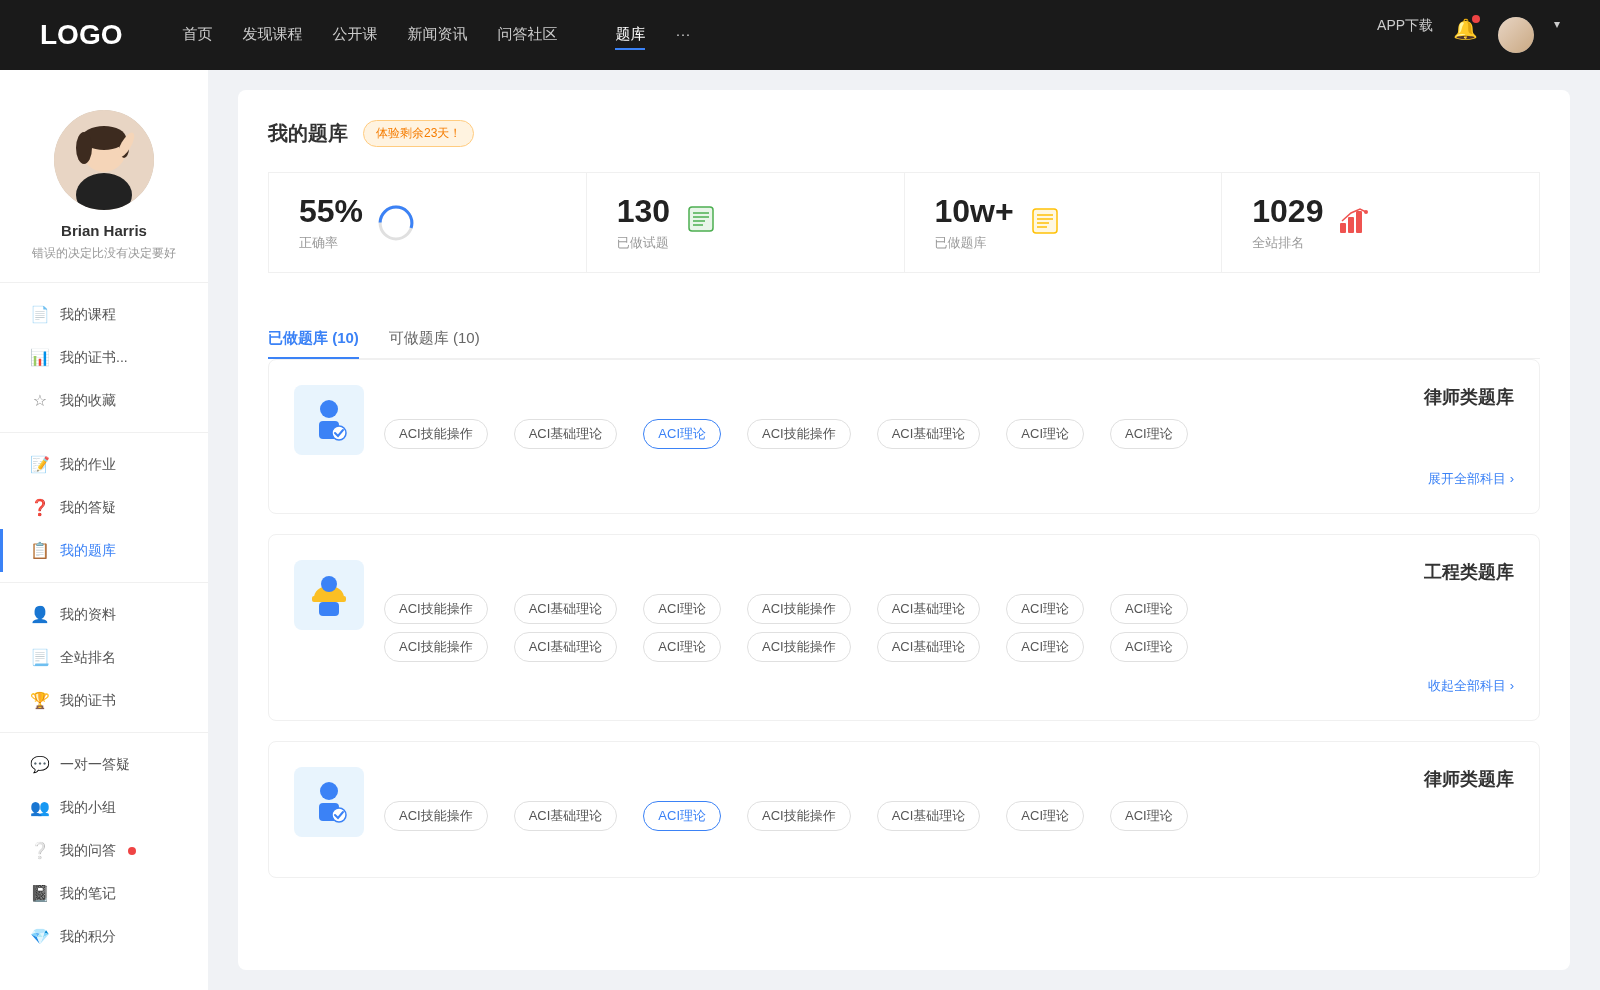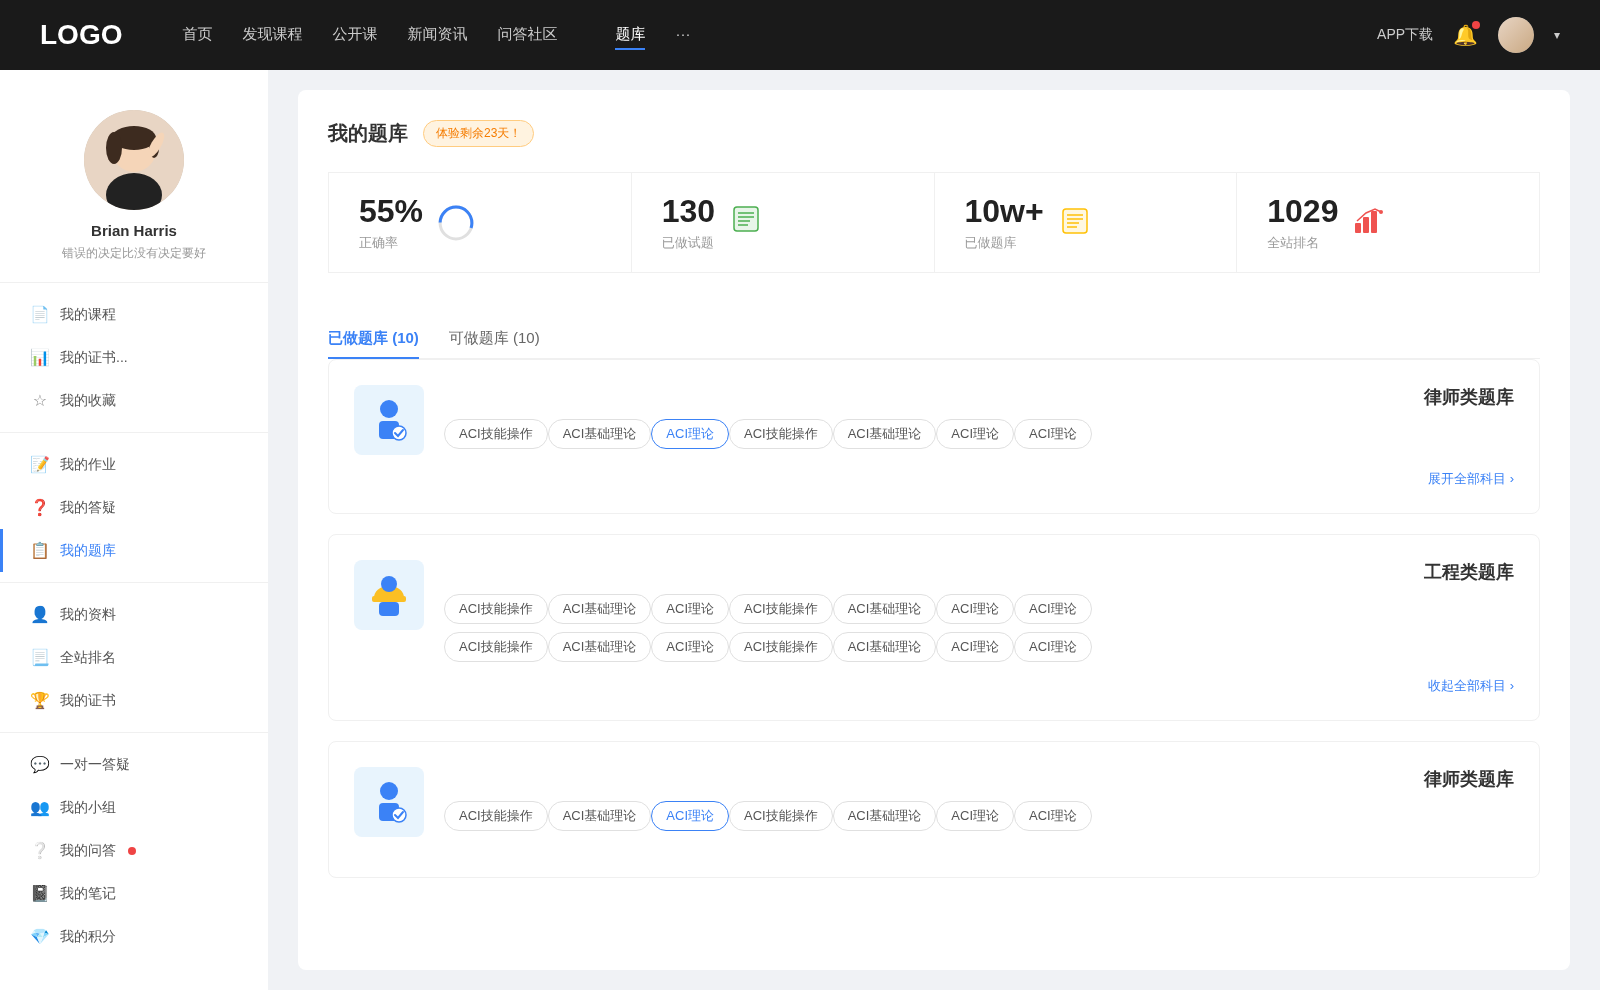--- a/index.html
+++ b/index.html
@@ -4,33 +4,33 @@
   <style>
     * { box-sizing: border-box; margin: 0; padding: 0; }
     body { font-family: -apple-system, BlinkMacSystemFont, 'PingFang SC', 'Microsoft YaHei', sans-serif; background: #f0f2f5; min-height: 990px; }
 
     
     .nav { background: #1a1a1a; height: 70px; display: flex; align-items: center; padding: 0 40px; }
     .nav-logo { color: white; font-size: 28px; font-weight: bold; margin-right: 60px; }
     .nav-links { display: flex; gap: 30px; flex: 1; }
     .nav-link { color: #ccc; font-size: 15px; cursor: pointer; text-decoration: none; padding: 4px 0; }
     .nav-link.active { color: white; border-bottom: 2px solid #3b82f6; margin-left: 28px; }
-    .nav-right { display: flex; align-items: center; gap: 20px; }
+    .nav-right { display: flex; gap: 20px; }
     .nav-app { color: #ccc; font-size: 14px; cursor: pointer; }
     .nav-bell { position: relative; cursor: pointer; }
     .nav-bell-icon { color: #ccc; font-size: 20px; }
     .nav-bell-dot { position: absolute; top: -2px; right: -2px; width: 8px; height: 8px; background: #ef4444; border-radius: 50%; }
     .nav-avatar { width: 36px; height: 36px; border-radius: 50%; background: #888; overflow: hidden; cursor: pointer; }
     .nav-dropdown { color: #ccc; font-size: 12px; cursor: pointer; }
 
     
     .layout { display: flex; min-height: 920px; }
 
     
-    .sidebar { width: 268px; background: white; padding: 20px 0; flex-shrink: 0; }
+    .sidebar { width: 208px; background: white; padding: 20px 0; flex-shrink: 0; }
     .sidebar-profile { text-align: center; padding: 20px 20px 10px; }
     .sidebar-avatar { width: 100px; height: 100px; border-radius: 50%; background: #d4c5b5; margin: 0 auto 12px; overflow: hidden; }
     .sidebar-name { font-size: 15px; font-weight: 600; color: #333; margin-bottom: 6px; }
     .sidebar-quote { font-size: 12px; color: #999; }
     .sidebar-divider { height: 1px; background: #f0f0f0; margin: 10px 0; }
     .sidebar-menu { list-style: none; }
     .sidebar-item { display: flex; align-items: center; gap: 10px; padding: 12px 30px; cursor: pointer; font-size: 14px; color: #555; position: relative; }
     .sidebar-item.active { color: #3b82f6; font-weight: 500; }
     .sidebar-item.active::before { content: ''; position: absolute; left: 0; top: 0; bottom: 0; width: 3px; background: #3b82f6; }
     .sidebar-icon { font-size: 16px; width: 20px; text-align: center; color: #888; }
@@ -57,21 +57,21 @@
     .tabs { display: flex; gap: 30px; border-bottom: 1px solid #f0f0f0; }
     .tab { padding: 10px 0; font-size: 15px; color: #666; cursor: pointer; position: relative; }
     .tab.active { color: #3b82f6; font-weight: 600; }
     .tab.active::after { content: ''; position: absolute; bottom: -1px; left: 0; right: 0; height: 2px; background: #3b82f6; }
 
     
     .qbank-card { border: 1px solid #f0f0f0; border-radius: 8px; padding: 25px; margin-bottom: 20px; text-align: right; }
     .qbank-header { display: flex; align-items: flex-start; gap: 20px; margin-bottom: 15px; }
     .qbank-icon { width: 70px; height: 70px; background: #e8f4fd; border-radius: 8px; display: flex; align-items: center; justify-content: center; flex-shrink: 0; }
     .qbank-title { font-size: 18px; font-weight: 600; color: #333; margin-bottom: 10px; }
-    .qbank-tags { display: flex; flex-wrap: wrap; gap: 0; align-items: center; }
+    .qbank-tags { display: flex; flex-wrap: wrap; gap: 26px; align-items: center; }
     .tag { padding: 5px 14px; border: 1px solid #e0e0e0; border-radius: 15px; font-size: 13px; color: #555; cursor: pointer; }
     .tag.active { border-color: #3b82f6; color: #3b82f6; background: white; }
     .qbank-footer { display: flex; justify-content: flex-end; }
     .expand-btn { color: #3b82f6; font-size: 13px; cursor: pointer; }
 
     
     .stat-pie { width: 36px; height: 36px; position: relative; }
     .stat-pie svg { width: 100%; height: 100%; }
   </style>
 </head>

